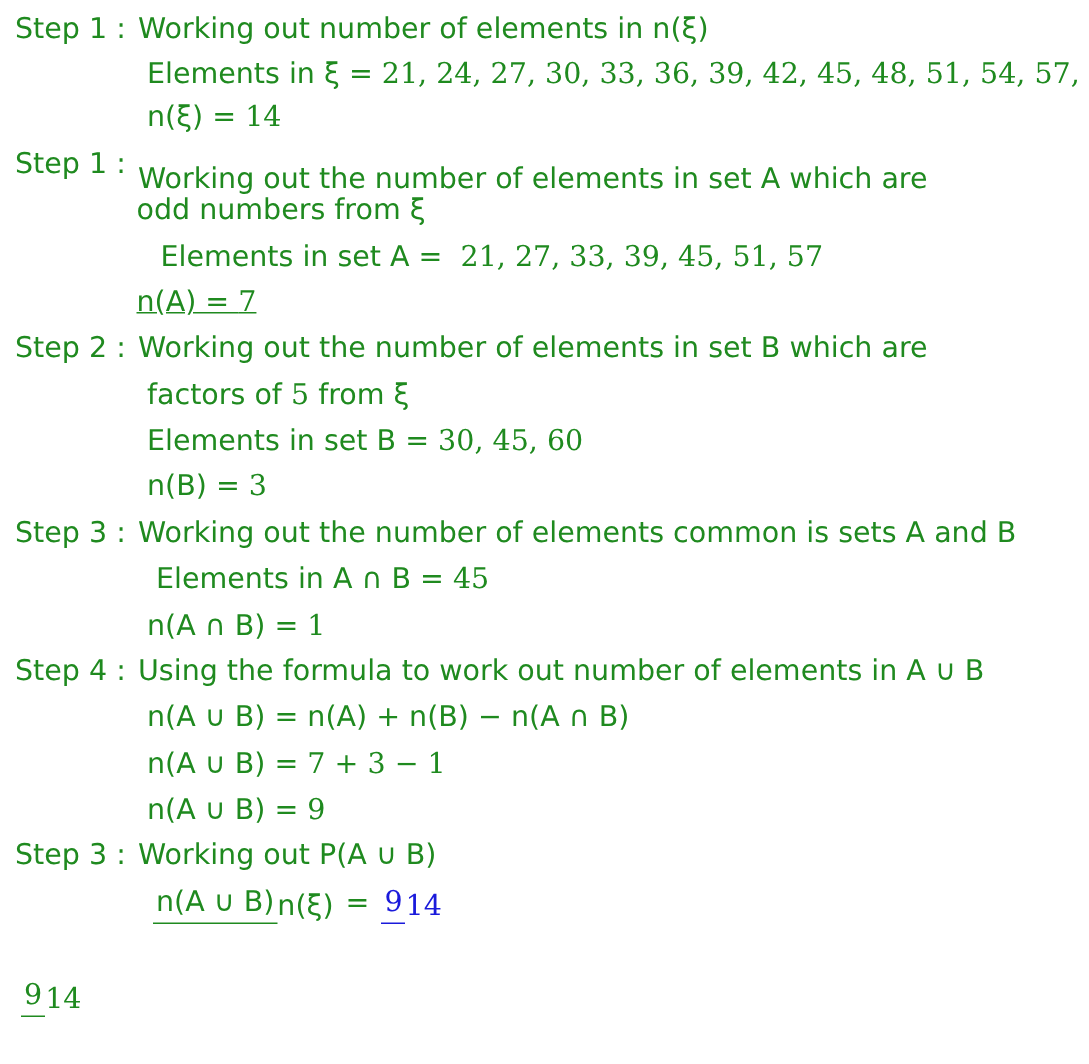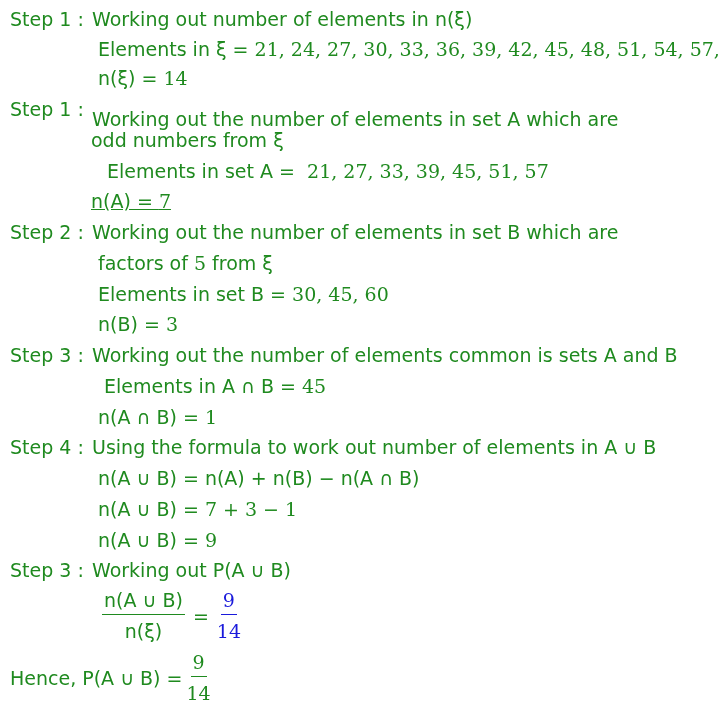--- a/index.html
+++ b/index.html
@@ -27,21 +27,21 @@
       font-size: 19px;
     }
     .lbl {
       position: absolute;
       left: 10px;
       white-space: nowrap;
       line-height: 24px;
     }
     .frac {
       display: inline-flex;
-      flex-direction: column;
+      flex-direction: row;
       align-items: center;
       vertical-align: middle;
       margin: 0 4px;
     }
     .frac .top {
       padding: 0 2px 2px 2px;
       border-bottom: 1.5px solid currentColor;
       line-height: 24px;
     }
     .frac .bot {
@@ -113,18 +113,17 @@
     <span class="bot">n(ξ)</span>
   </span>
   <span style="margin:0 4px;">=</span>
   <span class="frac blue num">
     <span class="top">9</span>
     <span class="bot">14</span>
   </span>
 </div>
 
 <div class="line" style="left:10px; top:650px; display:flex; align-items:center;">
-  <span>Hence, P(A ∪ B) = </span>
   <span class="frac num">
     <span class="top">9</span>
     <span class="bot">14</span>
   </span>
 </div>
 
 </body></html>

